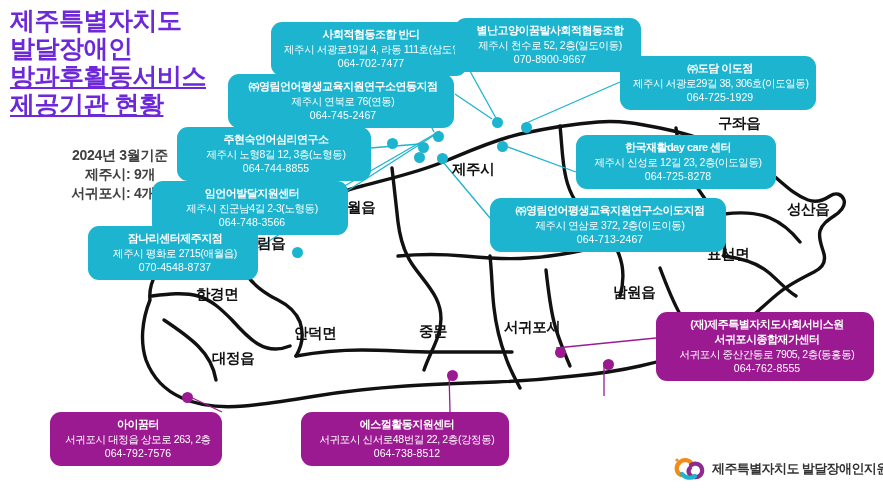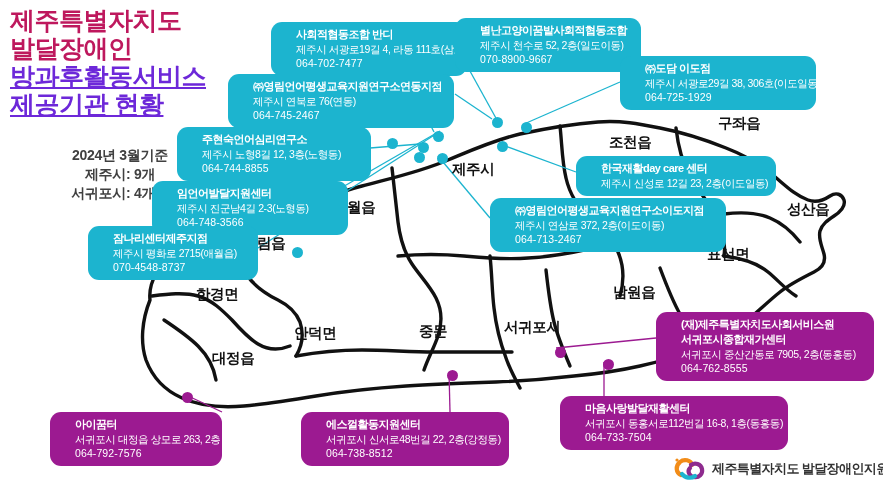--- a/index.html
+++ b/index.html
@@ -33,21 +33,21 @@
     top: 6px;
     width: 330px;
   }
   .title-line {
     font-size: 25px;
     font-weight: bold;
     line-height: 28px;
     letter-spacing: -0.5px;
     white-space: nowrap;
   }
-  .t-teal  { color: #be185d; }
+  .t-teal  { color: #6d28d9; }
   .t-purple{ color: #6d28d9; text-decoration: underline; }
 
   .summary {
     position: absolute;
     left: 22px;
     top: 146px;
     width: 196px;
     text-align: center;
     color: #404040;
     font-size: 14px;
@@ -63,25 +63,26 @@
     font-size: 14.5px;
     font-weight: bold;
     letter-spacing: -0.4px;
     white-space: nowrap;
   }
 
   
   .callout {
     position: absolute;
     border-radius: 11px;
-    padding: 5px 9px 6px 25px;
+    padding: 5px 9px 6px 13px;
     box-sizing: border-box;
     color: #ffffff;
     line-height: 14px;
     white-space: nowrap;
+    text-align: center;
   }
   .callout.teal   { background: #1cb4cf; }
   .callout.purple { background: #9c1a91; }
   .callout .c-name {
     font-size: 11px;
     font-weight: bold;
     letter-spacing: -0.5px;
     display: block;
     margin-bottom: 1px;
   }
@@ -277,43 +278,39 @@
     <span class="c-addr">제주시 진군남4길 2-3(노형동)</span>
     <span class="c-tel">064-748-3566</span>
   </div>
 
   <div class="callout teal" style="left:88px;top:226px;width:170px">
     <span class="c-name">잠나리센터제주지점</span>
     <span class="c-addr">제주시 평화로 2715(애월읍)</span>
     <span class="c-tel">070-4548-8737</span>
   </div>
 
-  <div class="callout teal" style="left:576px;top:156px;width:200px">
+  <div class="callout teal" style="left:576px;top:135px;width:200px">
     <span class="c-name">한국재활day care 센터</span>
     <span class="c-addr">제주시 신성로 12길 23, 2층(이도일동)</span>
+    <span class="c-tel">064-725-8278</span>
   </div>
 
   <div class="callout teal" style="left:490px;top:198px;width:236px">
     <span class="c-name">㈜영림언어평생교육지원연구소이도지점</span>
     <span class="c-addr">제주시 연삼로 372, 2층(이도이동)</span>
     <span class="c-tel">064-713-2467</span>
   </div>
 
   <div class="callout purple" style="left:656px;top:312px;width:218px">
     <span class="c-name">(재)제주특별자치도사회서비스원</span>
     <span class="c-name">서귀포시종합재가센터</span>
     <span class="c-addr">서귀포시 중산간동로 7905, 2층(동홍동)</span>
     <span class="c-tel">064-762-8555</span>
   </div>
 
-  <div class="callout purple" style="left:560px;top:396px;width:228px">
-    <span class="c-name">마음사랑발달재활센터</span>
-    <span class="c-addr">서귀포시 동홍서로112번길 16-8, 1층(동홍동)</span>
-    <span class="c-tel">064-733-7504</span>
-  </div>
 
   <div class="callout purple" style="left:301px;top:412px;width:208px">
     <span class="c-name">에스껄활동지원센터</span>
     <span class="c-addr">서귀포시 신서로48번길 22, 2층(강정동)</span>
     <span class="c-tel">064-738-8512</span>
   </div>
 
   <div class="callout purple" style="left:50px;top:412px;width:172px">
     <span class="c-name">아이꿈터</span>
     <span class="c-addr">서귀포시 대정읍 상모로 263, 2층</span>

